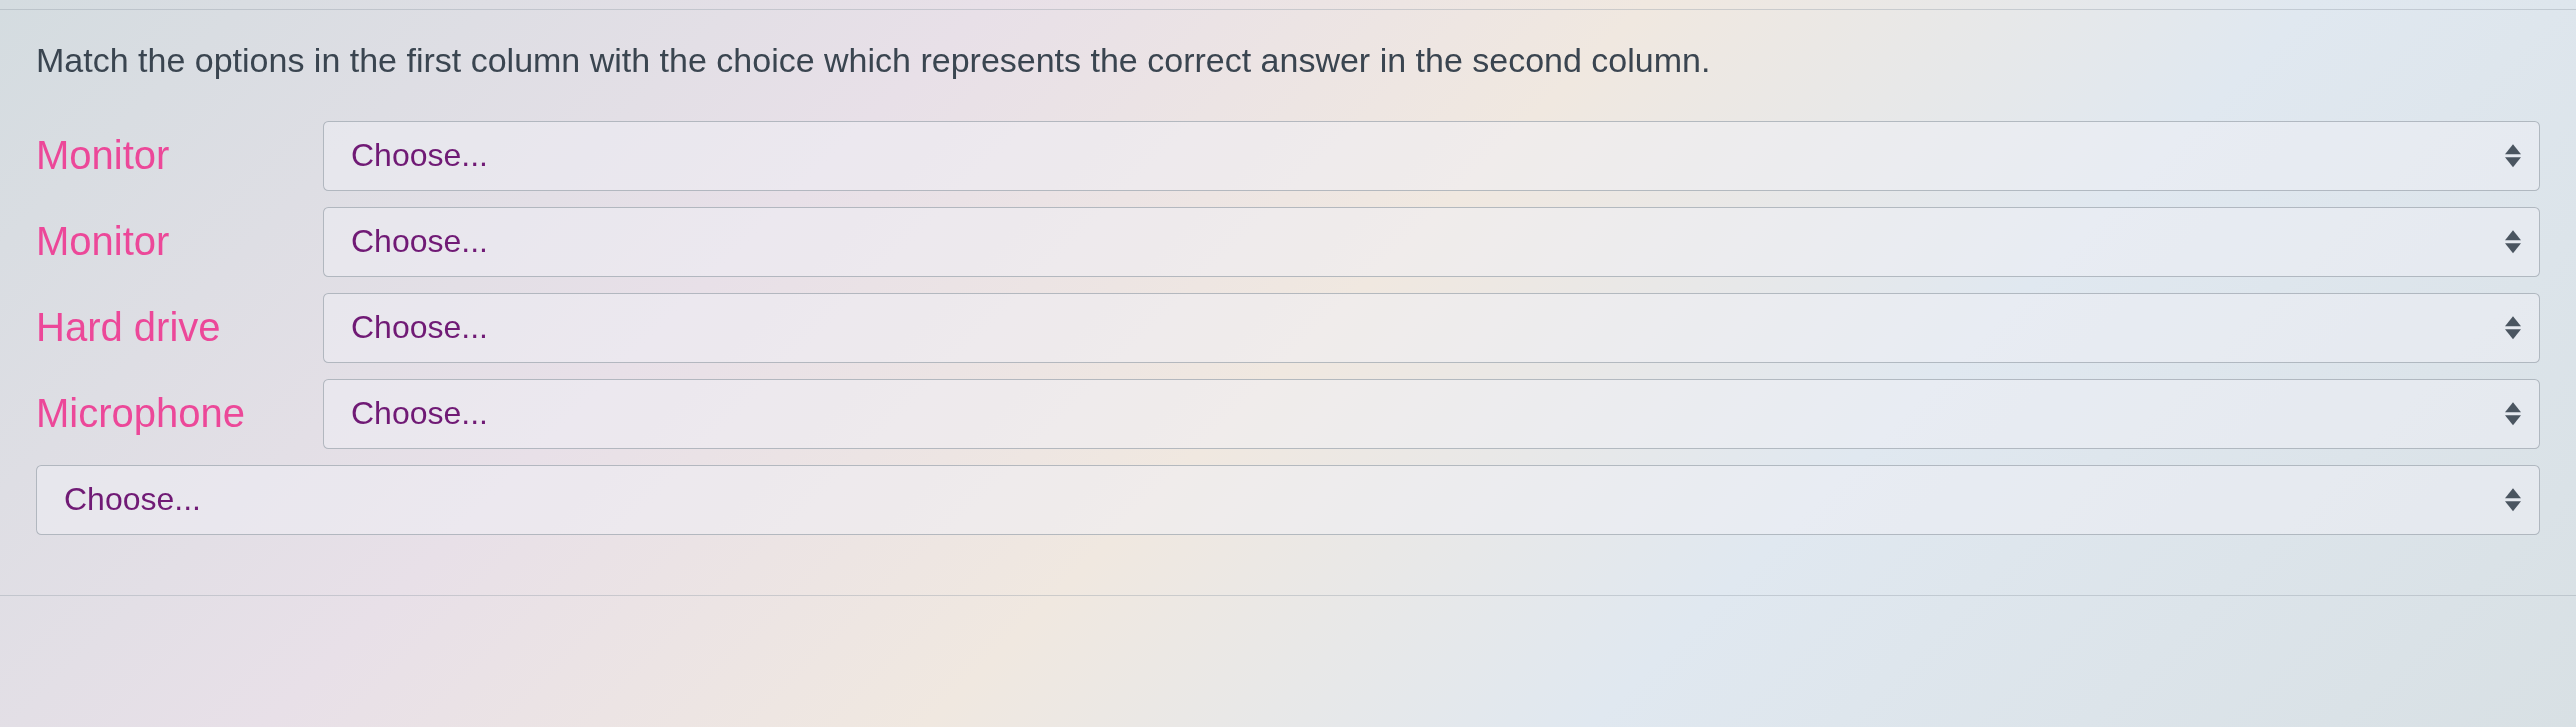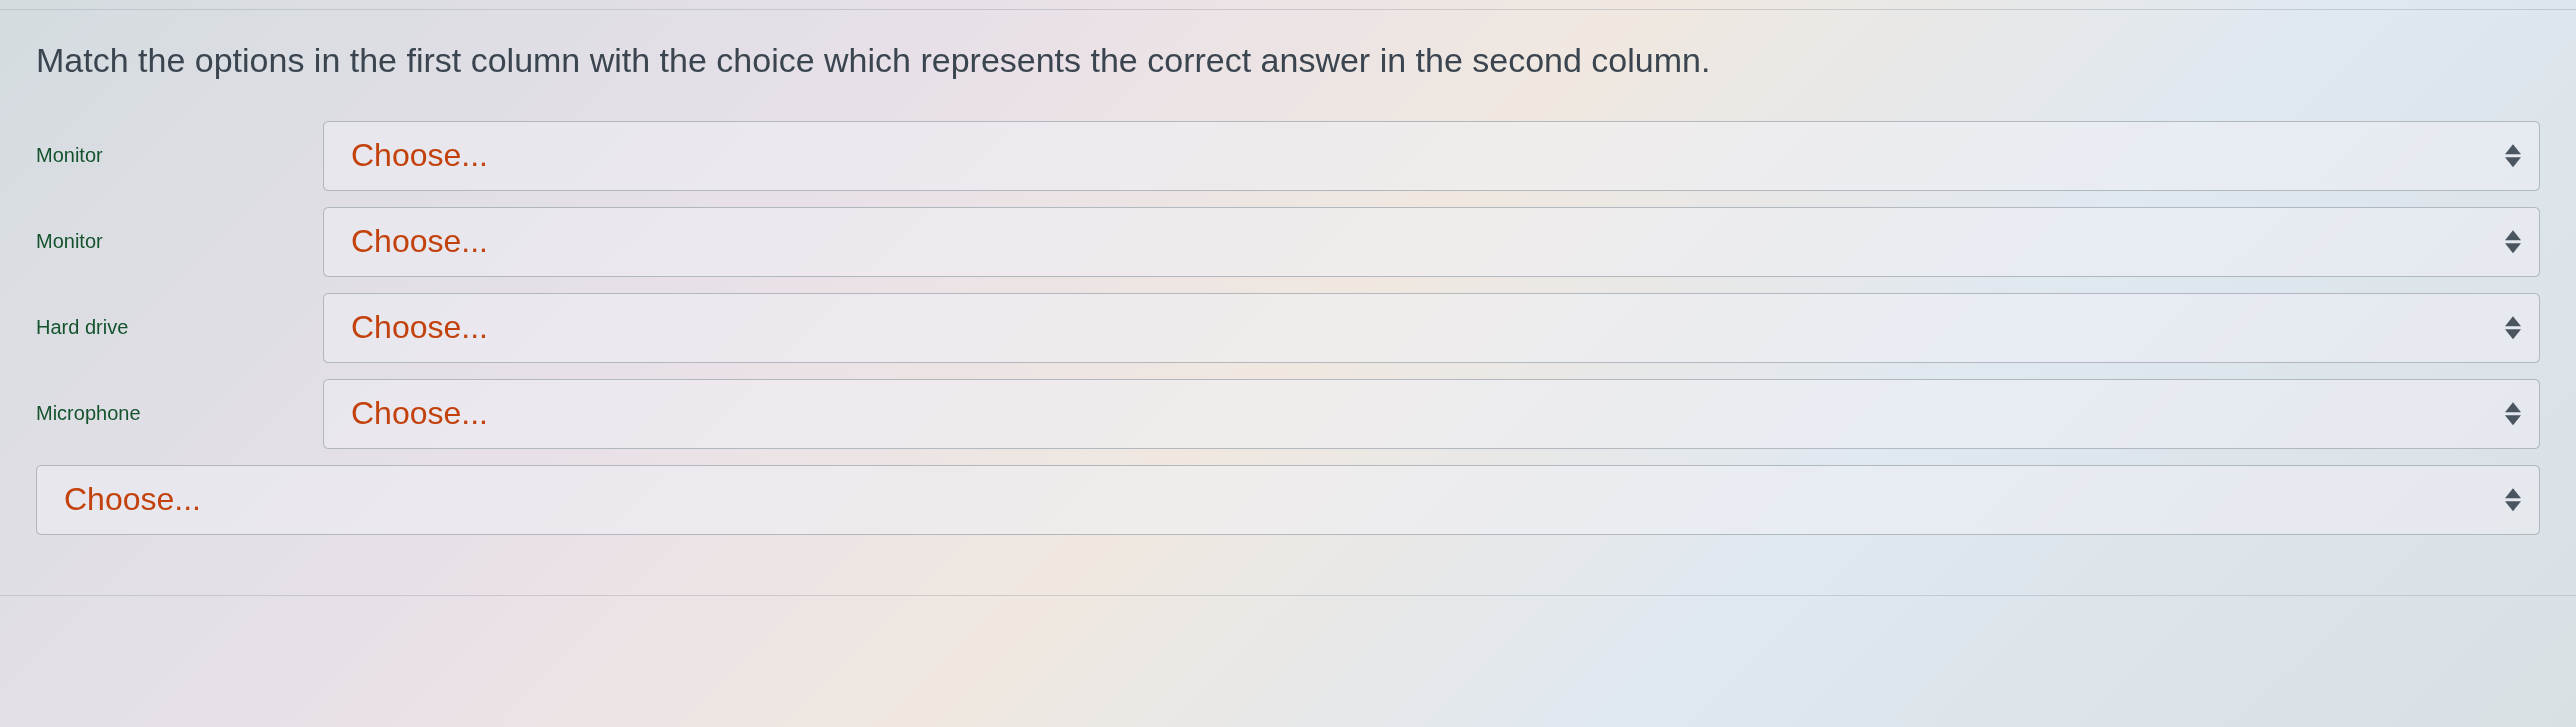--- a/index.html
+++ b/index.html
@@ -24,38 +24,38 @@
     line-height: 1.4;
   }
   .match-row {
     display: flex;
     align-items: center;
     margin-bottom: 16px;
     gap: 18px;
   }
   .match-label {
     width: 269px;
-    font-size: 20px;
-    color: #14532d;
+    font-size: 40px;
+    color: #ec4899;
     font-weight: 400;
     flex-shrink: 0;
   }
   .select-wrapper {
     flex: 1;
     position: relative;
   }
   .select-box {
     width: 100%;
     height: 70px;
     background: rgba(240,240,245,0.5);
     border: 1.8px solid rgba(140,150,160,0.6);
     border-radius: 5.4px;
     padding: 0 54px 0 27px;
     font-size: 32px;
-    color: #c2410c;
+    color: #701a75;
     font-weight: 400;
     display: flex;
     align-items: center;
     cursor: pointer;
     position: relative;
   }
   .select-arrow {
     position: absolute;
     right: 18px;
     top: 50%;

